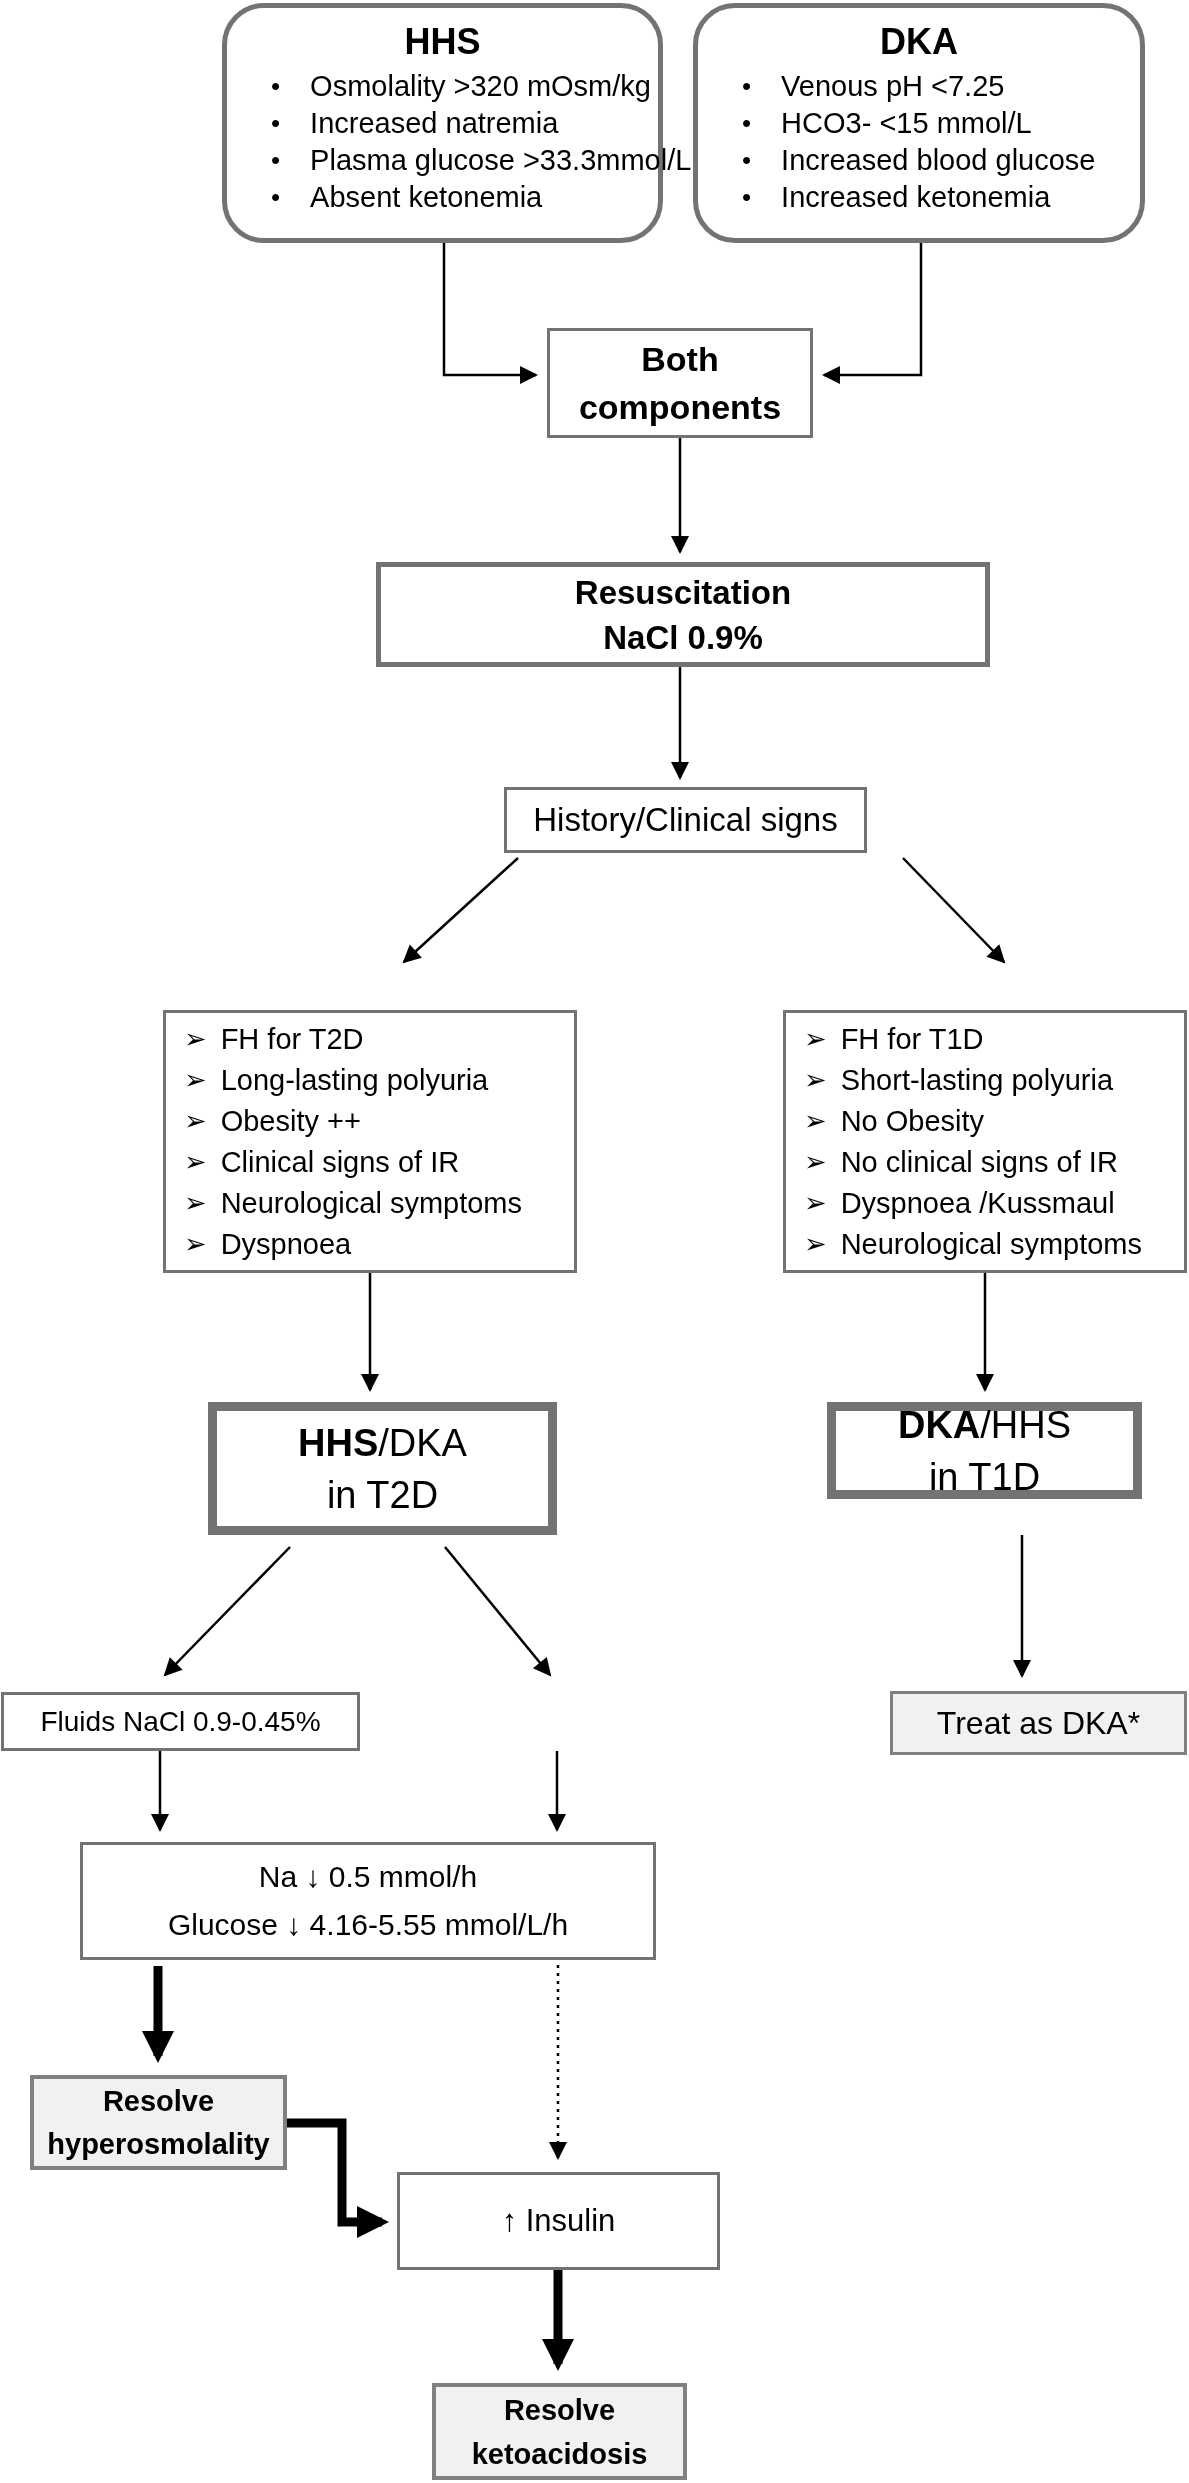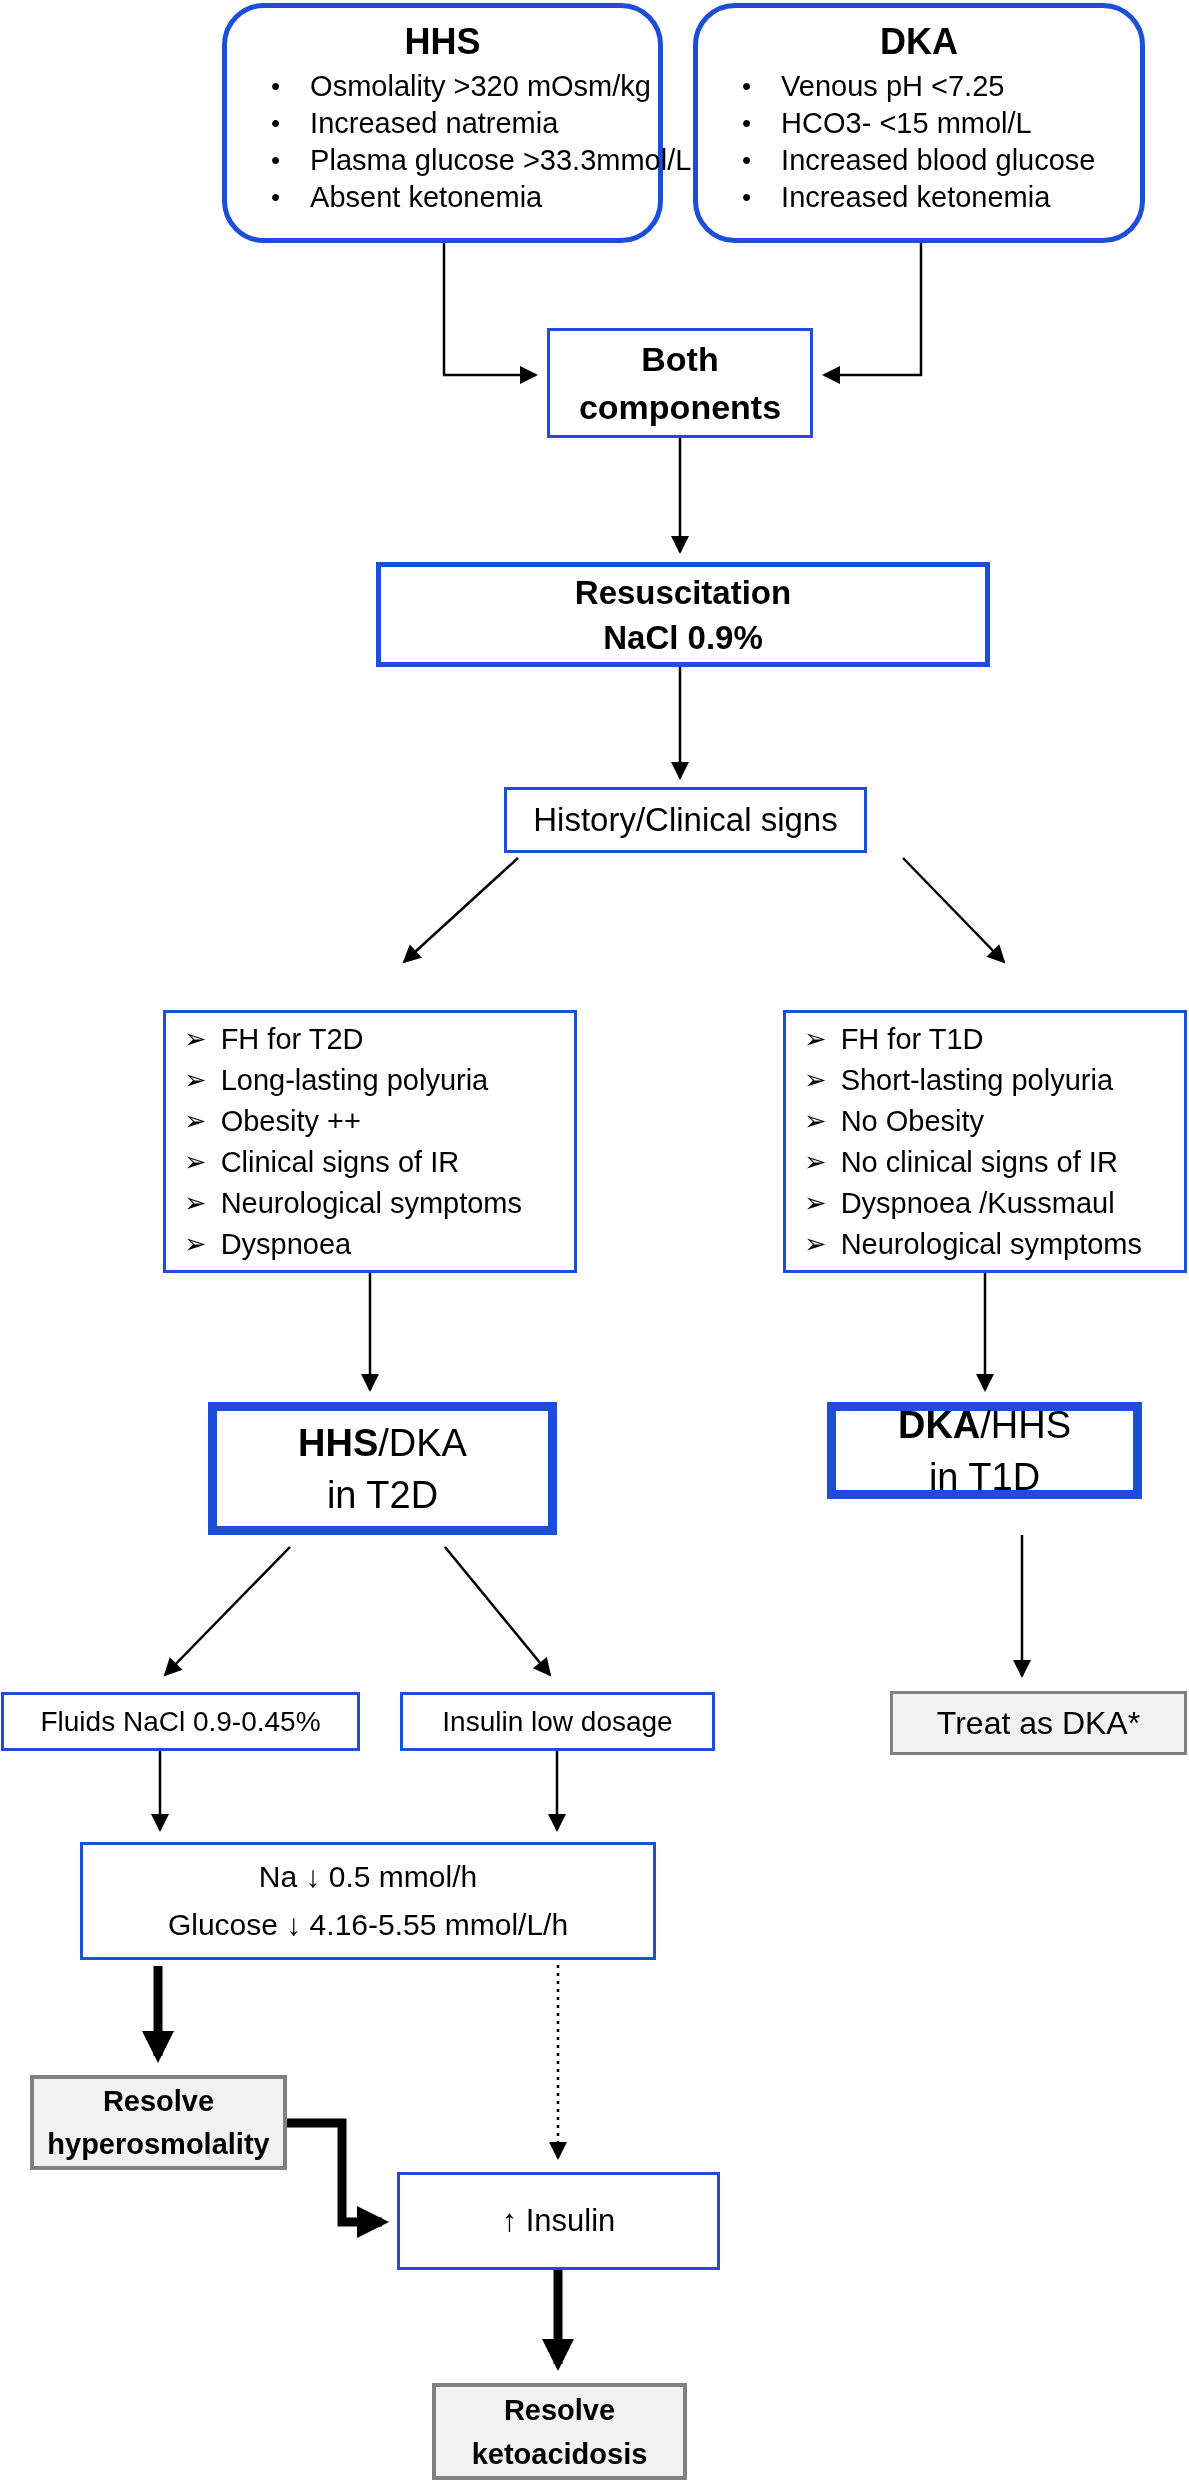--- a/index.html
+++ b/index.html
@@ -6,21 +6,21 @@
   #canvas{
     position:relative;
     width:1189px;height:2483px;
     background:#fff;
     font-family:"Liberation Sans", sans-serif;
     color:#000;
   }
   #connectors{position:absolute;left:0;top:0;z-index:0;}
   .box{
     position:absolute;box-sizing:border-box;z-index:1;
-    background:#fff;border:3px solid #1d4ed8;
+    background:#fff;border:3px solid #737373;
     display:flex;flex-direction:column;justify-content:center;align-items:center;
     text-align:center;
   }
   .rounded{border-width:5px;border-radius:42px;justify-content:flex-start;padding-top:12px;}
   .rounded .title{font-weight:bold;font-size:36px;line-height:44px;}
   .rounded ul{list-style:none;margin:4px 0 0 0;padding:0 10px 0 44px;align-self:flex-start;text-align:left;}
   .rounded li{display:flex;gap:30px;font-size:29px;line-height:37px;}
   .rounded .mk{font-size:26px;}
   .thickb{border-width:9px;}
   .grayb{background:#f1f1f1;border:4px solid #808080;}
@@ -191,23 +191,20 @@
 
   <div class="box thickb" style="left:827px;top:1402px;width:315px;height:97px;font-size:38px;line-height:52px;">
     <div class="ln"><span class="b">DKA</span><span>/HHS</span></div>
     <div class="ln">in T1D</div>
   </div>
 
   <div class="box" style="left:1px;top:1692px;width:359px;height:59px;font-size:28px;">
     <div class="ln">Fluids NaCl 0.9-0.45%</div>
   </div>
 
-  <div class="box" style="left:400px;top:1692px;width:315px;height:59px;font-size:28px;">
-    <div class="ln">Insulin low dosage</div>
-  </div>
 
   <div class="box grayb" style="left:890px;top:1691px;width:297px;height:64px;border-width:3px;font-size:32px;">
     <div class="ln">Treat as DKA*</div>
   </div>
 
   <div class="box" style="left:80px;top:1842px;width:576px;height:118px;font-size:30px;line-height:48px;">
     <div class="ln">Na ↓ 0.5 mmol/h</div>
     <div class="ln">Glucose ↓ 4.16-5.55 mmol/L/h</div>
   </div>
 

